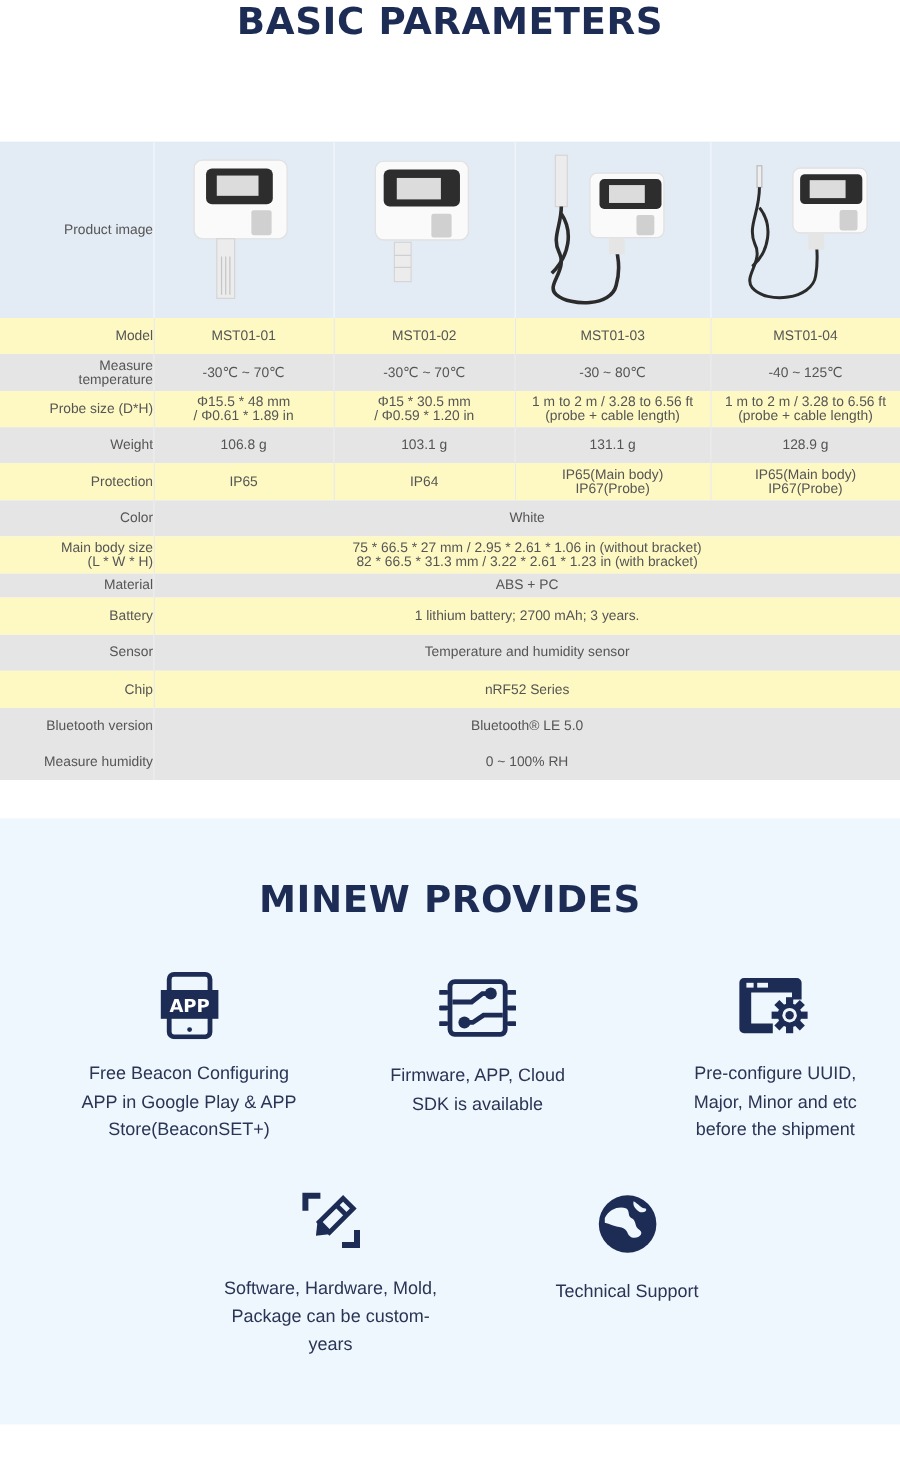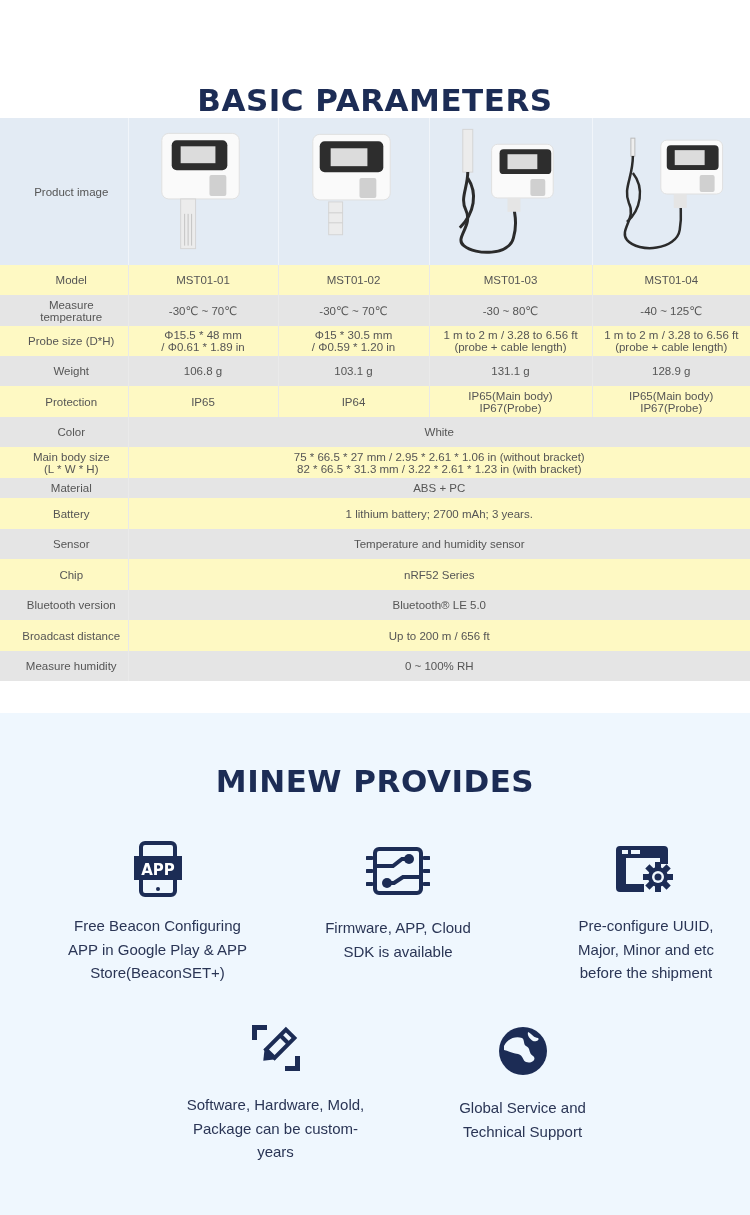--- a/index.html
+++ b/index.html
@@ -1,21 +1,21 @@
 <!DOCTYPE html>
 <html><head>
   <meta charset="utf-8">
   <style>
     * { box-sizing: border-box; margin: 0; padding: 0; }
     body { width: 750px; height: 1215px; background: #ffffff; font-family: "Liberation Sans", "DejaVu Sans", sans-serif; color: #4a4a4a; overflow: hidden; }
-    .top { height: 118px; display: flex; align-items: flex-end; justify-content: center; }
+    .top { height: 118px; display: flex; align-items: flex-start; justify-content: center; }
     .sec-title { font-family: "DejaVu Sans", sans-serif; font-weight: bold; color: #1c2c55; font-size: 31px; letter-spacing: 0.5px; }
     .spec-table { width: 750px; border-collapse: collapse; table-layout: fixed; }
     .spec-table td { font-size: 11.5px; color: #555; text-align: center; vertical-align: middle; line-height: 12px; border-left: 1px solid #e9e9e9; }
-    .spec-table td.lbl { text-align: center; padding-left: 15px; border-left: none; }
+    .spec-table td.lbl { text-align: right; padding-left: 15px; border-left: none; }
     .row-img td { height: 147px; background: #e3ebf4; border-left: 1px solid #f1f5fa; }
     .row-img td.lbl { border-left: none; }
     .row-w td { background: #fef9c3; }
     .row-g td { background: #e5e5e5; border-left: 1px solid #eaeaea; }
     .row-g td.lbl { border-left: none; }
     .gap { height: 32px; background: #ffffff; }
     .provides { background: #eff7fe; height: 505px; position: relative; }
     .provides .sec-title { position: absolute; top: 50px; left: 0; width: 750px; text-align: center; }
     .feat { position: absolute; text-align: center; color: #2a3555; font-size: 15px; line-height: 23.5px; }
     .feat .icon { height: 62px; display: flex; align-items: center; justify-content: center; margin-bottom: 14px; }
@@ -172,24 +172,20 @@
     <td colspan="4">Temperature and humidity sensor</td>
   </tr>
   <tr class="row-w" style="height:31px">
     <td class="lbl">Chip</td>
     <td colspan="4">nRF52 Series</td>
   </tr>
   <tr class="row-g" style="height:30px">
     <td class="lbl">Bluetooth version</td>
     <td colspan="4">Bluetooth® LE 5.0</td>
   </tr>
-  <tr class="row-w" style="height:31px">
-    <td class="lbl">Broadcast distance</td>
-    <td colspan="4">Up to 200 m / 656 ft</td>
-  </tr>
   <tr class="row-g" style="height:30px">
     <td class="lbl">Measure humidity</td>
     <td colspan="4">0 ~ 100% RH</td>
   </tr>
 </tbody>
   </table>
 
 <div class="gap"></div>
 
 <section class="provides">
@@ -273,16 +269,15 @@
   </div>
 
   <div class="feat" style="left:430px; top:307px; width:185px;">
     <div class="icon">
       <svg width="50" height="50" viewBox="0 0 50 50">
         <circle cx="25" cy="25" r="24" fill="#1c2c55"></circle>
         <path d="M6 20 C 10 12, 18 10, 24 12 C 27 14, 25 18, 28 20 C 33 22, 30 27, 35 30 C 39 33, 34 38, 28 36 C 24 34, 26 30, 20 28 C 14 27, 10 25, 6 24 Z" fill="#eff7fe"></path>
         <path d="M30 6 C 34 8, 36 12, 40 12 C 42 14, 38 16, 35 15 C 32 13, 29 10, 30 6 Z" fill="#eff7fe"></path>
       </svg>
     </div>
-    <div>Global Service and</div>
     <div>Technical Support</div>
   </div>
 </section>
 
 </body></html>

